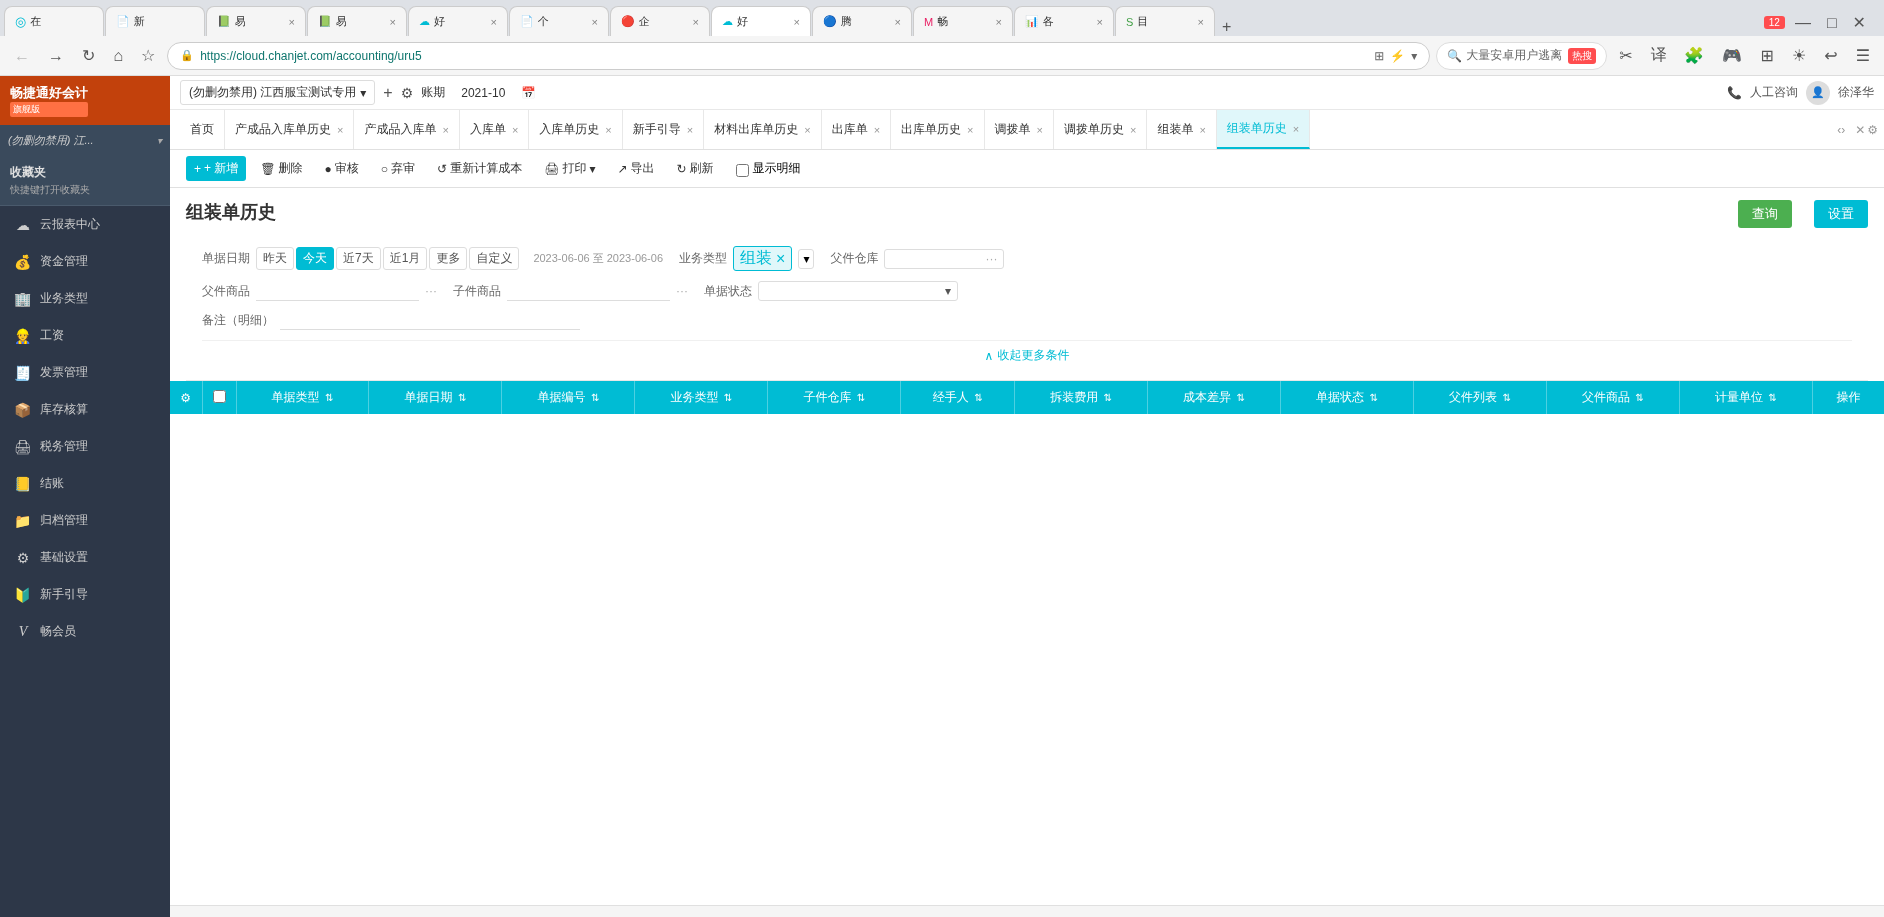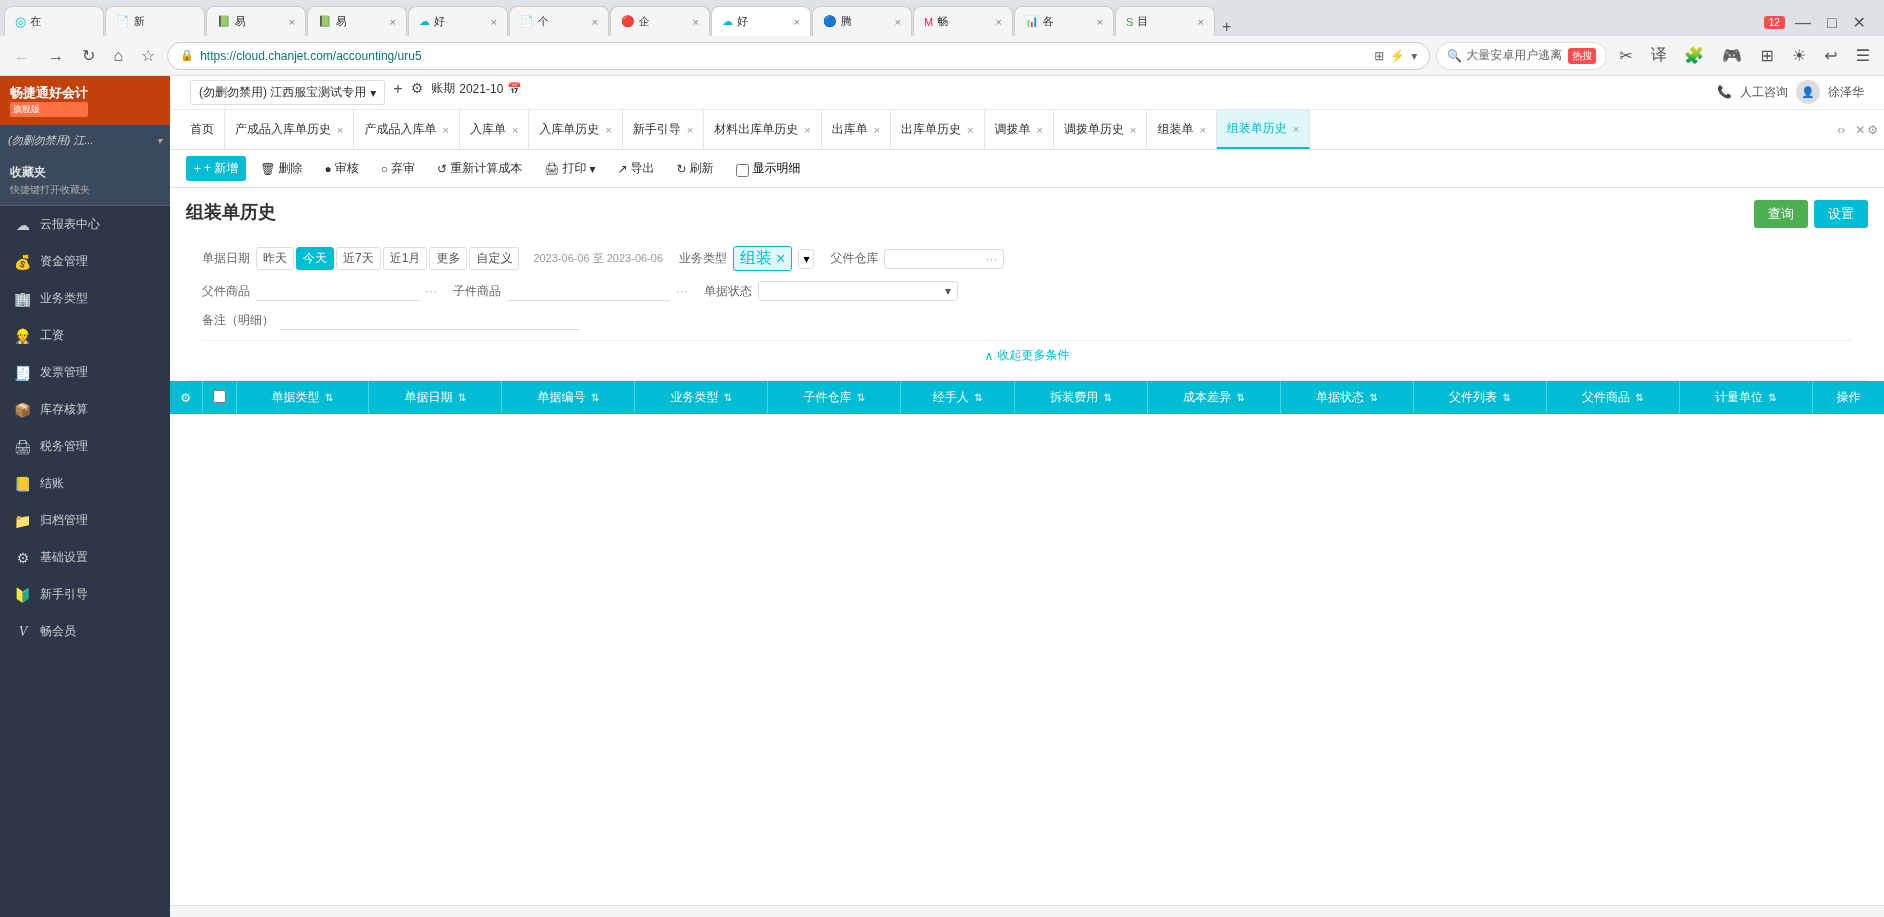--- a/index.html
+++ b/index.html
@@ -64,41 +64,41 @@
     .filter-date-btn { padding: 2px 6px; border: 1px solid #ddd; border-radius: 3px; cursor: pointer; font-size: 12px; color: #555; background: #fff; }
     .filter-date-btn.active { background: #00bcd4; color: #fff; border-color: #00bcd4; }
     .filter-date-range { font-size: 11px; color: #999; margin-left: 8px; }
     .filter-tag { display: flex; align-items: center; gap: 2px; background: #e0f7fa; border: 1px solid #00bcd4; border-radius: 3px; padding: 1px 6px; font-size: 16px; color: #00bcd4; }
     .filter-tag-close { cursor: pointer; color: #00bcd4; margin-left: 2px; }
     .filter-select { display: flex; align-items: center; border: 1px solid #ddd; border-radius: 3px; padding: 2px 6px; font-size: 12px; color: #555; cursor: pointer; gap: 4px; min-width: 120px; }
     .filter-input { border: none; border-bottom: 1px solid #ddd; padding: 2px 4px; font-size: 12px; color: #555; outline: none; min-width: 160px; }
     .filter-collapse { display: flex; align-items: center; justify-content: center; padding: 6px; color: #00bcd4; font-size: 12px; cursor: pointer; gap: 4px; border-top: 1px solid #f0f0f0; }
 
     
-    .right-actions { margin-left: auto; display: flex; align-items: center; gap: 6px; }
+    .right-actions { margin-left: auto; display: flex; align-items: center; gap: 22px; }
     .btn-query { background: #4caf50; color: #fff; border: none; padding: 5px 14px; border-radius: 3px; cursor: pointer; font-size: 13px; }
     .btn-settings { background: #00bcd4; color: #fff; border: none; padding: 5px 14px; border-radius: 3px; cursor: pointer; font-size: 13px; }
 
     
     .table-container { flex: 1; overflow: auto; }
     .data-table { width: 100%; border-collapse: collapse; }
     .data-table thead tr { background: #00bcd4; }
     .data-table thead th { color: #fff; padding: 8px 10px; font-size: 12px; font-weight: normal; white-space: nowrap; border-right: 1px solid rgba(255,255,255,0.3); text-align: center; cursor: pointer; }
     .data-table thead th:last-child { border-right: none; }
     .data-table thead th .sort-icon { font-size: 10px; margin-left: 2px; }
     .table-settings-icon { width: 32px; text-align: center; }
     .checkbox-col { width: 30px; }
 
     
     .scrollbar-area { height: 12px; background: #f5f5f5; border-top: 1px solid #e0e0e0; }
 
     
-    .header-top-bar { display: flex; align-items: flex-start; padding: 4px 20px; background: #fff; border-bottom: 1px solid #e8e8e8; gap: 8px; }
+    .header-top-bar { display: flex; align-items: center; padding: 4px 10px; background: #fff; border-bottom: 1px solid #e8e8e8; gap: 8px; }
     .company-selector { display: flex; align-items: center; gap: 4px; padding: 3px 8px; border: 1px solid #ddd; border-radius: 3px; font-size: 12px; color: #333; cursor: pointer; }
-    .period-info { font-size: 12px; color: #333; display: flex; align-items: center; gap: 4px; }
+    .period-info { font-size: 12px; color: #333; display: flex; align-items: center; gap: 16px; }
     .user-area { margin-left: auto; display: flex; align-items: center; gap: 8px; font-size: 12px; color: #555; }
     .user-avatar { width: 24px; height: 24px; border-radius: 50%; background: #ddd; display: flex; align-items: center; justify-content: center; font-size: 11px; }
   </style>
 </head>
 <body>
 
 <div class="browser-tabs">
   <div class="browser-tab">
     <span style="color:#00bcd4;font-size:13px;">◎</span>
     <span style="font-size:11px;">在</span>

